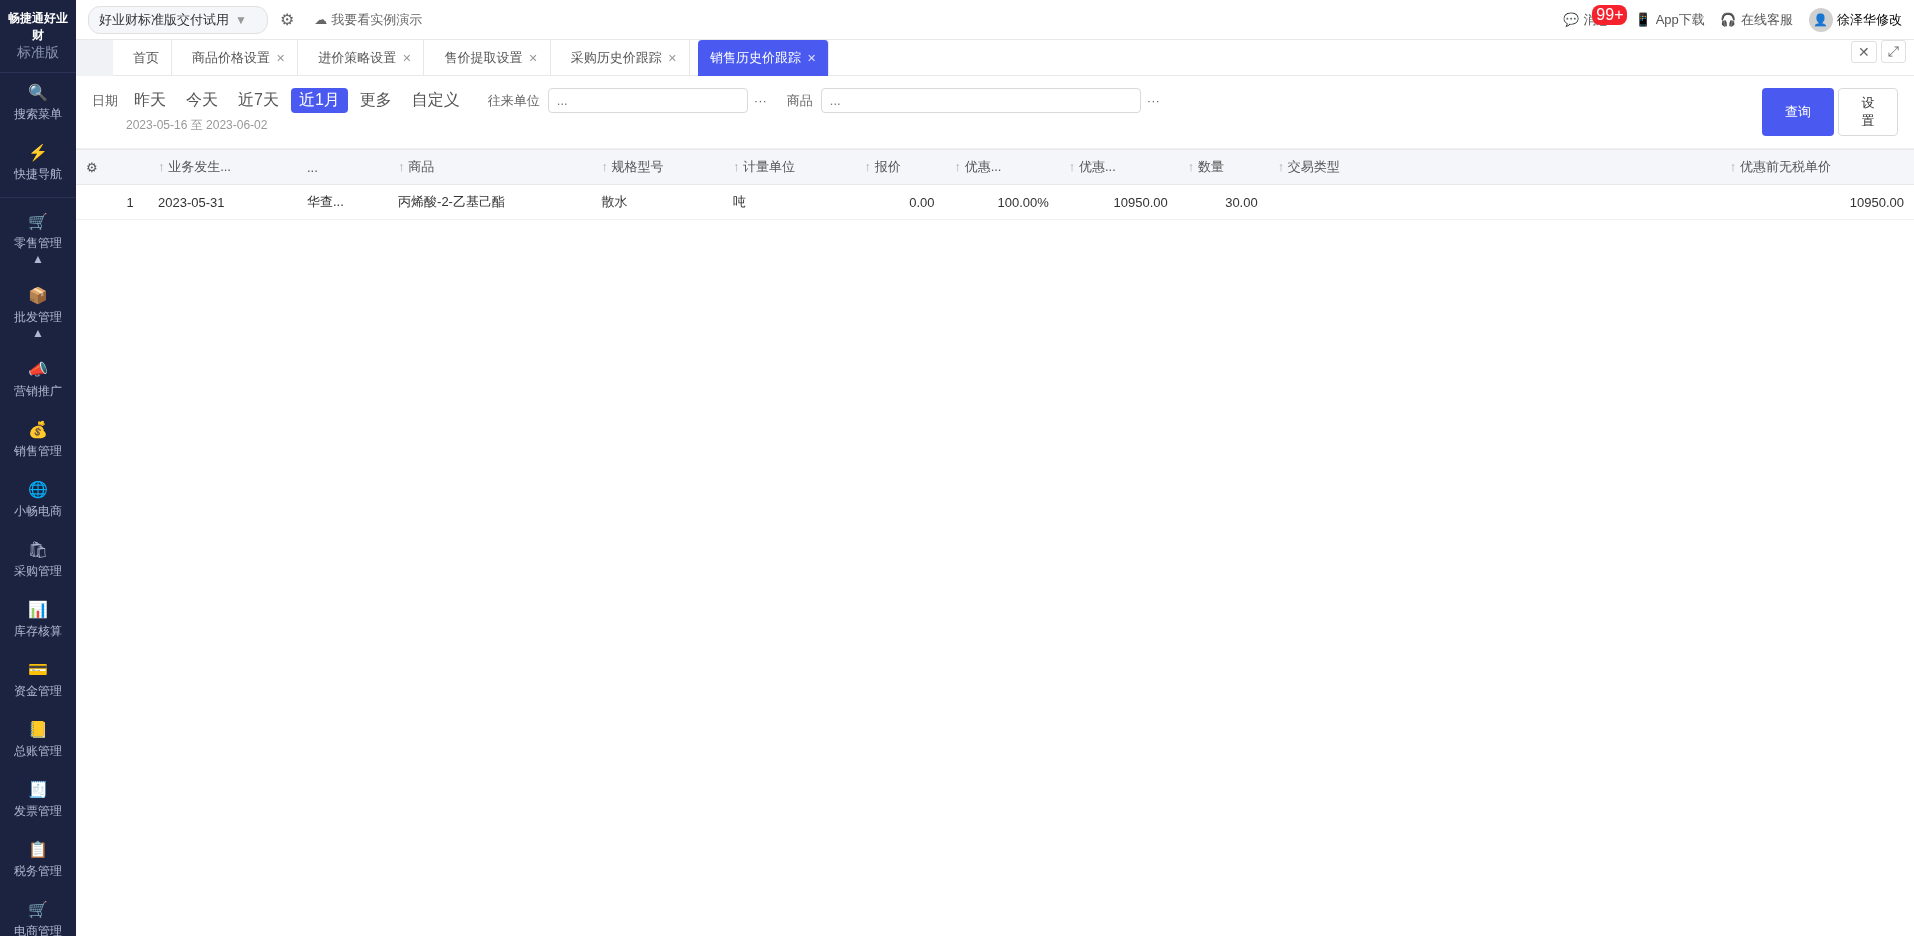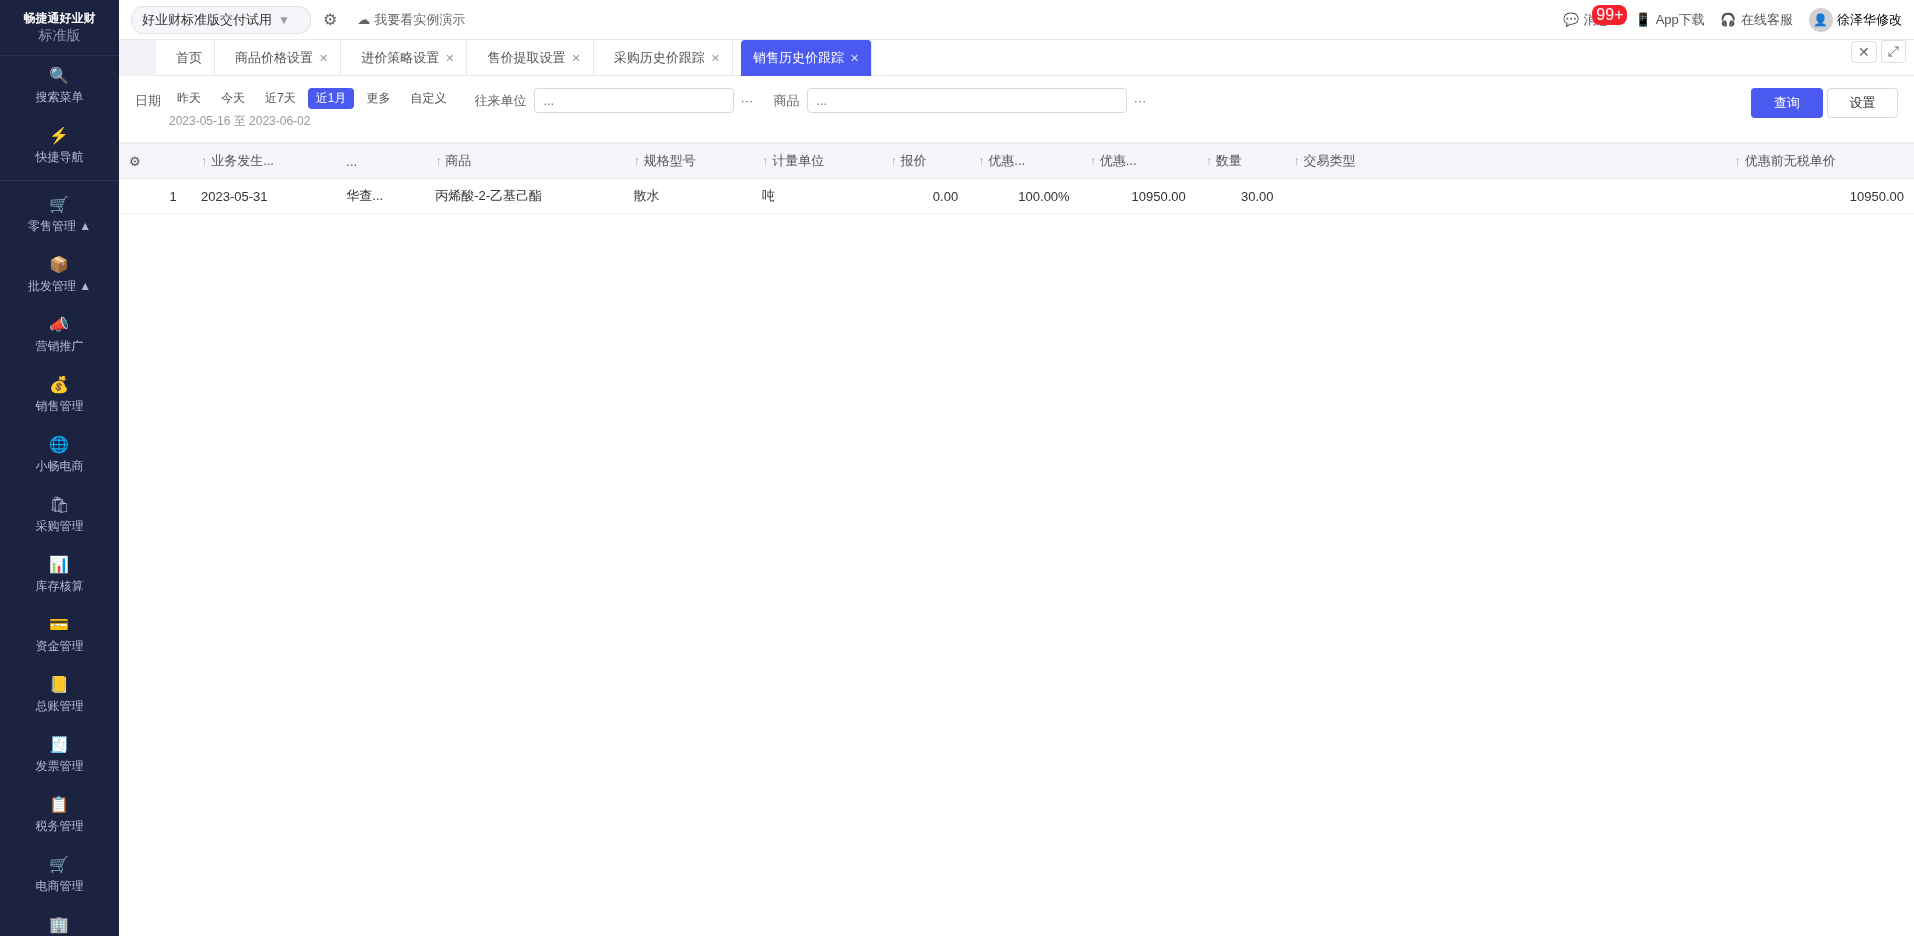--- a/index.html
+++ b/index.html
@@ -1,20 +1,20 @@
 <!DOCTYPE html>
 <html><head>
   <meta charset="utf-8">
   <style>
     * { box-sizing: border-box; margin: 0; padding: 0; }
     body { font-family: "Microsoft YaHei", "PingFang SC", sans-serif; font-size: 13px; background: #f0f2f5; display: flex; height: 936px; overflow: hidden; }
 
     
     .sidebar {
-      width: 119px;
+      width: 76px;
       background: #1c2340;
       color: #b0b8d0;
       display: flex;
       flex-direction: column;
       height: 100%;
       flex-shrink: 0;
     }
     .sidebar-logo {
       padding: 10px 8px;
       display: flex;
@@ -269,21 +269,21 @@
       gap: 4px;
     }
     .filter-date-btns {
       display: flex;
       align-items: center;
       gap: 4px;
     }
     .filter-btn {
       padding: 2px 8px;
       border-radius: 4px;
-      font-size: 12px;
+      font-size: 16px;
       cursor: pointer;
       border: none;
       background: none;
       color: #555;
     }
     .filter-btn.active {
       background: #4a5af0;
       color: #fff;
     }
     .filter-date-range {
@@ -325,21 +325,21 @@
       width: 72px;
     }
     .btn-default {
       background: #fff;
       color: #333;
       border: 1px solid #d9d9d9;
       border-radius: 4px;
       padding: 5px 20px;
       font-size: 13px;
       cursor: pointer;
-      width: 71px;
+      width: 60px;
     }
 
     
     .data-table-wrap {
       padding: 0 0;
       overflow-x: auto;
     }
     .data-table {
       width: 100%;
       border-collapse: collapse;

